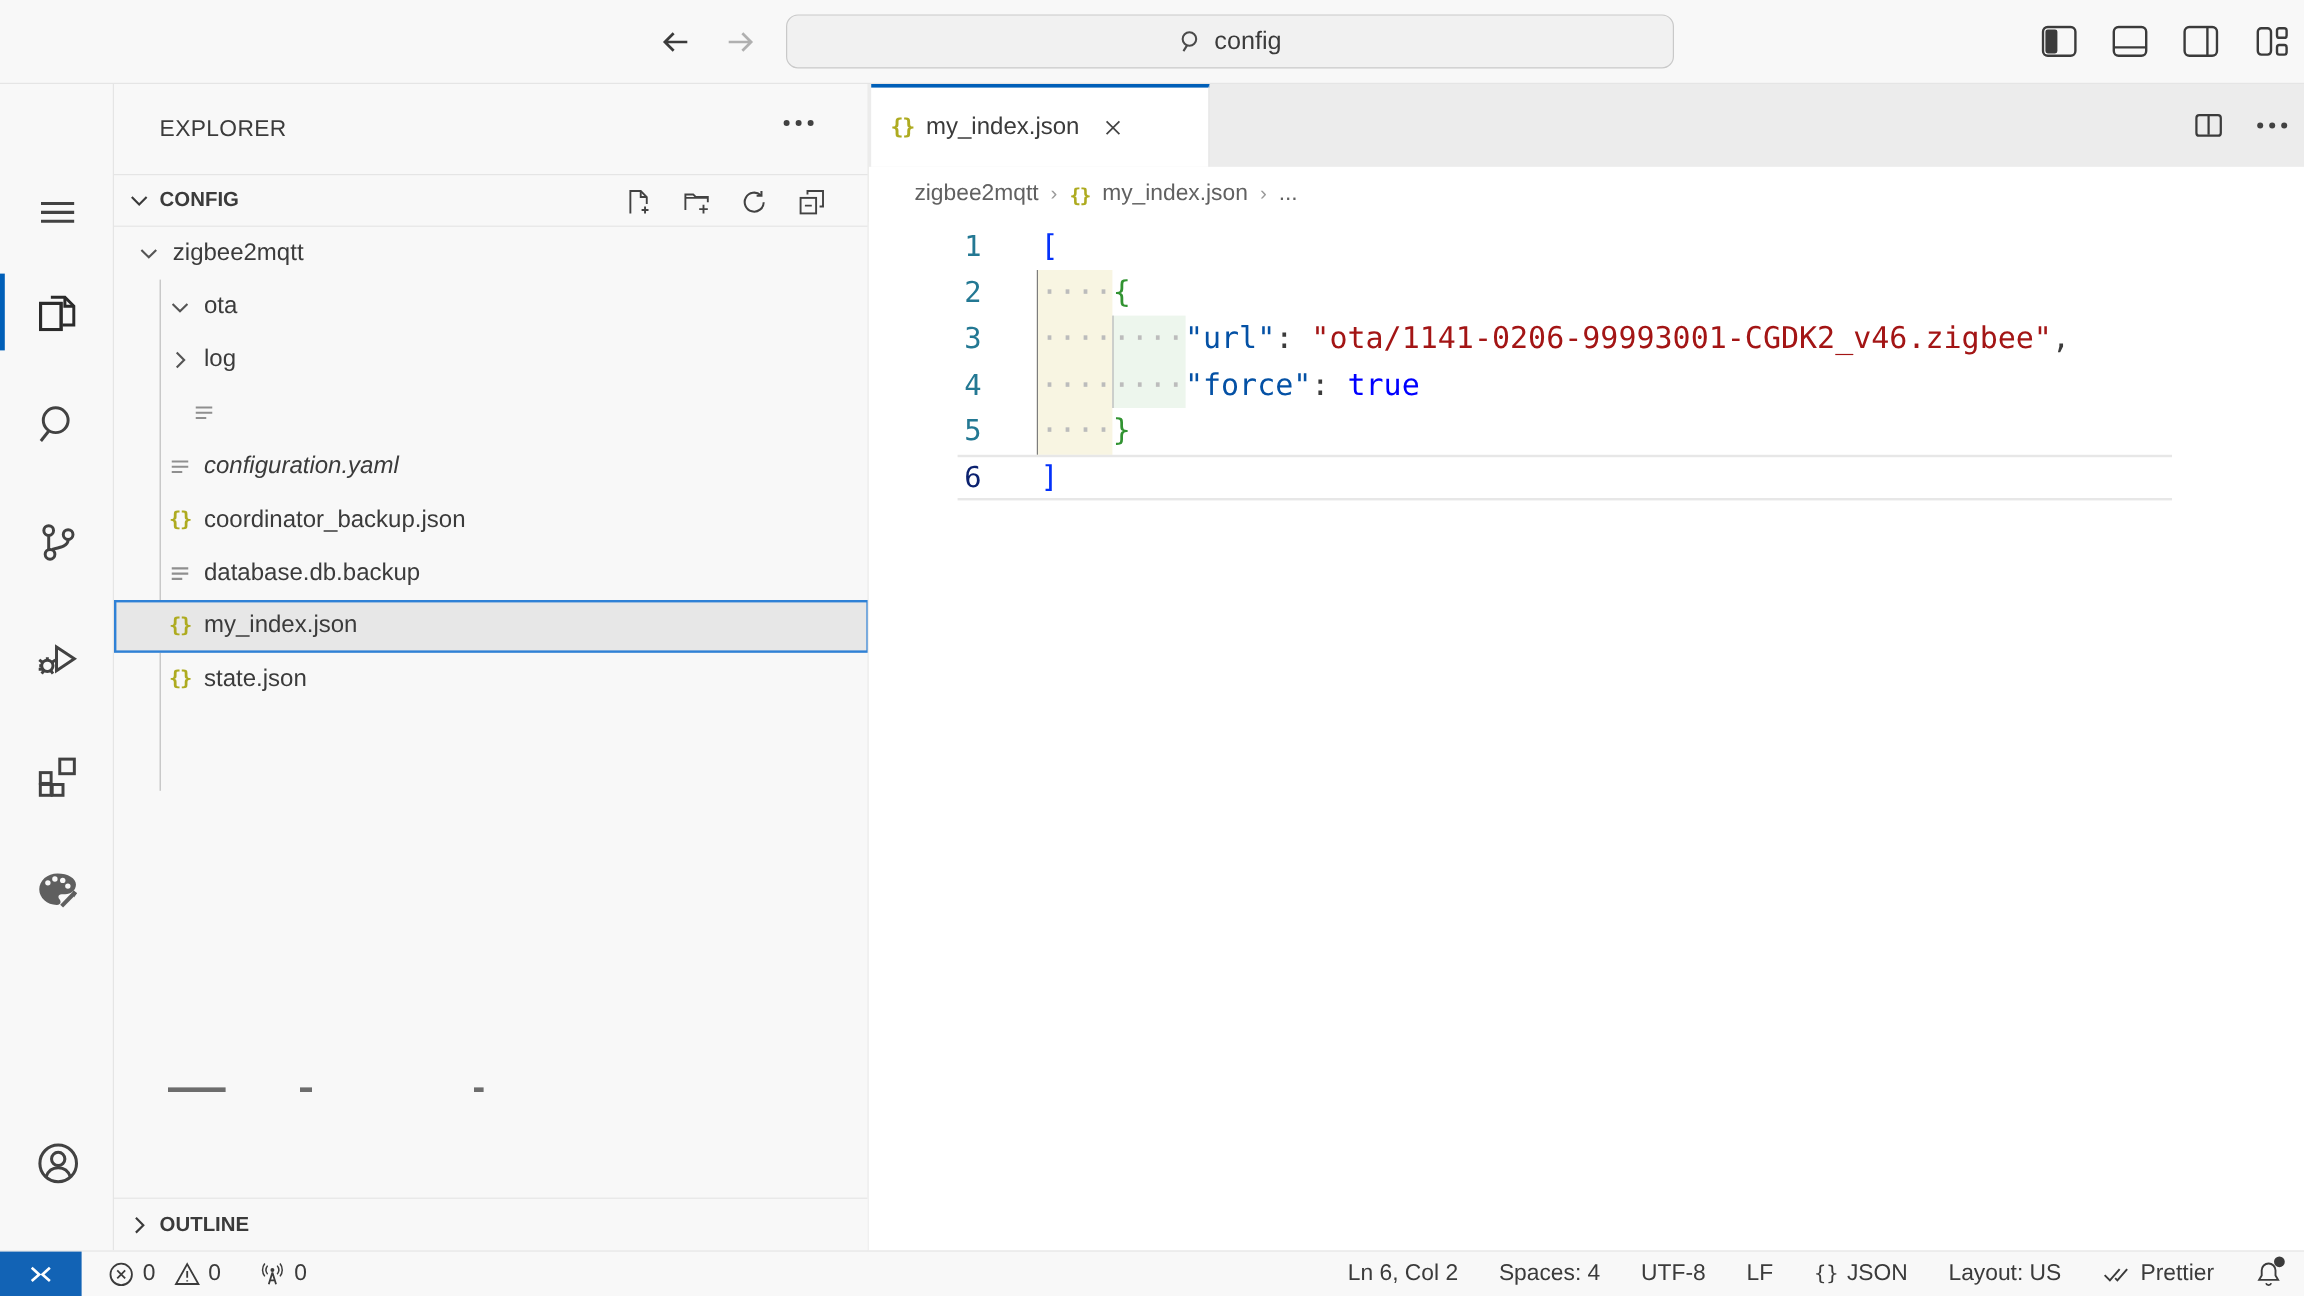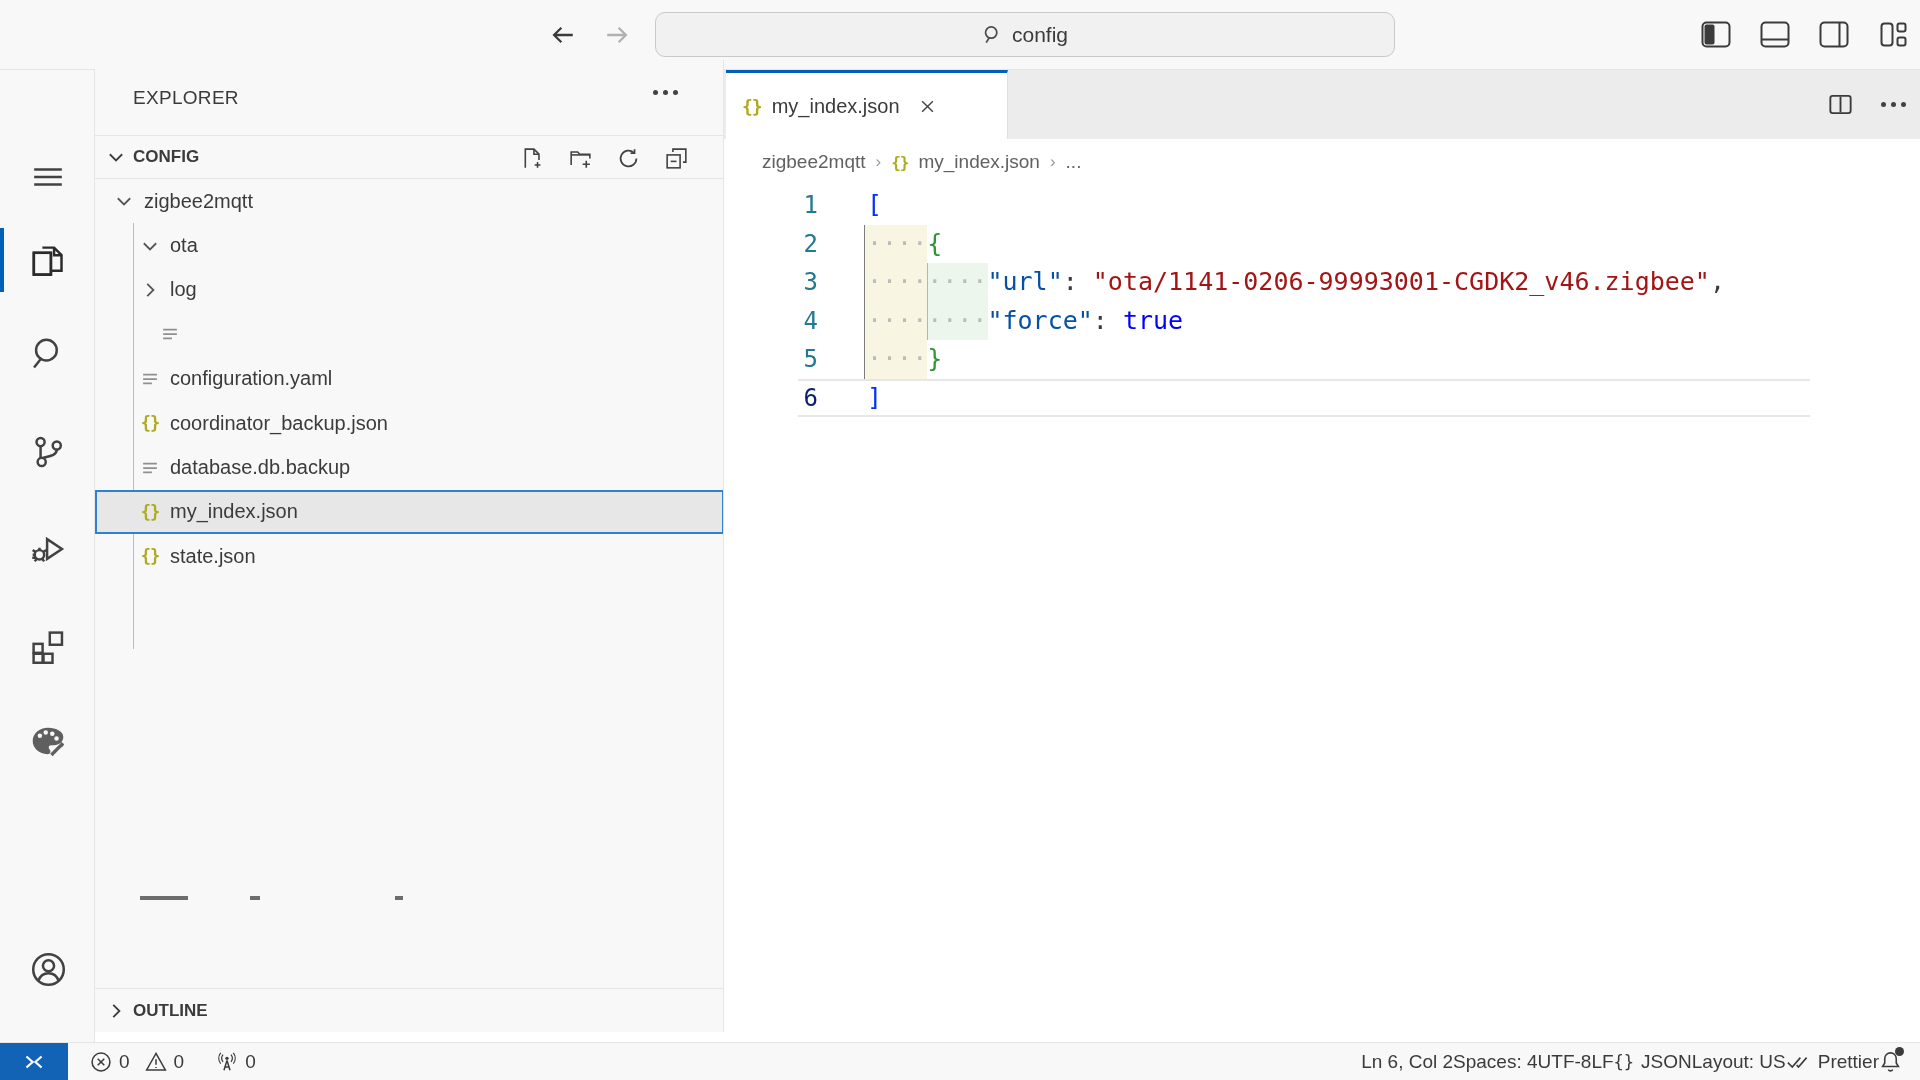--- a/index.html
+++ b/index.html
@@ -22,21 +22,21 @@
   .layout-btn { width:34px; height:34px; display:flex; align-items:center; justify-content:center; }
 
   
   .activitybar { position:absolute; left:0; top:70px; width:95px; height:972px;
                  background:#f8f8f8; border-right:1px solid #e5e5e5; }
   .act-item { position:absolute; left:29px; width:38px; height:38px; display:flex;
               align-items:center; justify-content:center; color:#424242; }
   .act-indicator { position:absolute; left:0; top:158px; width:4px; height:64px; background:#005fb8; }
 
   
-  .sidebar { position:absolute; left:95px; top:60px; width:629px; height:972px;
+  .sidebar { position:absolute; left:95px; top:70px; width:629px; height:972px;
              background:#f8f8f8; border-right:1px solid #e5e5e5; overflow:hidden; }
   .sb-title { position:absolute; left:38px; top:22px; height:32px; line-height:32px;
               font-size:19px; color:#3b3b3b; letter-spacing:.3px; }
   .sb-more { position:absolute; right:45px; top:30px; display:flex; gap:5px; }
   .sb-more i { width:5px; height:5px; border-radius:50%; background:#424242; }
   .section-header { position:absolute; left:0; width:629px; height:44px;
                     border-top:1px solid #e5e5e5; display:flex; align-items:center;
                     font-size:17px; font-weight:bold; color:#3b3b3b; gap:6px; padding-left:10px; }
   .sh-config { top:75px; border-bottom:1px solid #e5e5e5; }
   .config-actions { position:absolute; right:36px; top:0; height:44px; display:flex;
@@ -92,21 +92,21 @@
   .tok-ws { color:#bcbcbc; }
 
   
   .statusbar { position:absolute; left:0; top:1042px; width:1920px; height:38px;
                background:#f8f8f8; border-top:1px solid #e5e5e5; display:flex;
                align-items:center; font-size:19px; color:#3b3b3b; }
   .remote-box { width:68px; height:38px; display:flex; align-items:center;
                 justify-content:center; color:#fff; flex:none; }
   .sb-left { display:flex; align-items:center; gap:18px; margin-left:22px; }
   .sb-group { display:flex; align-items:center; gap:7px; }
-  .sb-right { margin-left:auto; display:flex; align-items:center; padding-right:18px; }
+  .sb-right { margin-left:auto; display:flex; align-items:center; gap:34px; padding-right:18px; }
   .sb-item { display:flex; align-items:center; gap:7px; cursor:pointer; }
   .bell-wrap { position:relative; display:flex; }
   .bell-dot { position:absolute; right:-2px; top:-3px; width:9px; height:9px;
               border-radius:50%; background:#3b3b3b; }
   svg { display:block; }
 </style>
 </head>
 <body>
 
 <div class="app">
@@ -302,21 +302,21 @@
           </span>
           <span class="tree-label">log</span>
         </div>
         <div class="tree-row" style="padding-left: 63px;">
           <span class="cell-icon">
             <svg width="20" height="20" viewBox="0 0 16 16" fill="none" stroke="#8f8f8f" stroke-width="1.4">
               <path d="M2.5 4.5h11M2.5 8h11M2.5 11.5h7"></path>
             </svg>
           </span>
         </div>
-        <div class="tree-row" style="padding-left: 43px;">
+        <div class="tree-row" style="padding-left: 43px; font-style: italic;">
           <span class="cell-icon">
             <svg width="20" height="20" viewBox="0 0 16 16" fill="none" stroke="#8f8f8f" stroke-width="1.4">
               <path d="M2.5 4.5h11M2.5 8h11M2.5 11.5h7"></path>
             </svg>
           </span>
           <span class="tree-label">configuration.yaml</span>
         </div>
         <div class="tree-row" style="padding-left: 43px;">
           <span class="cell-icon">
             <span class="json-icon">{}</span>

